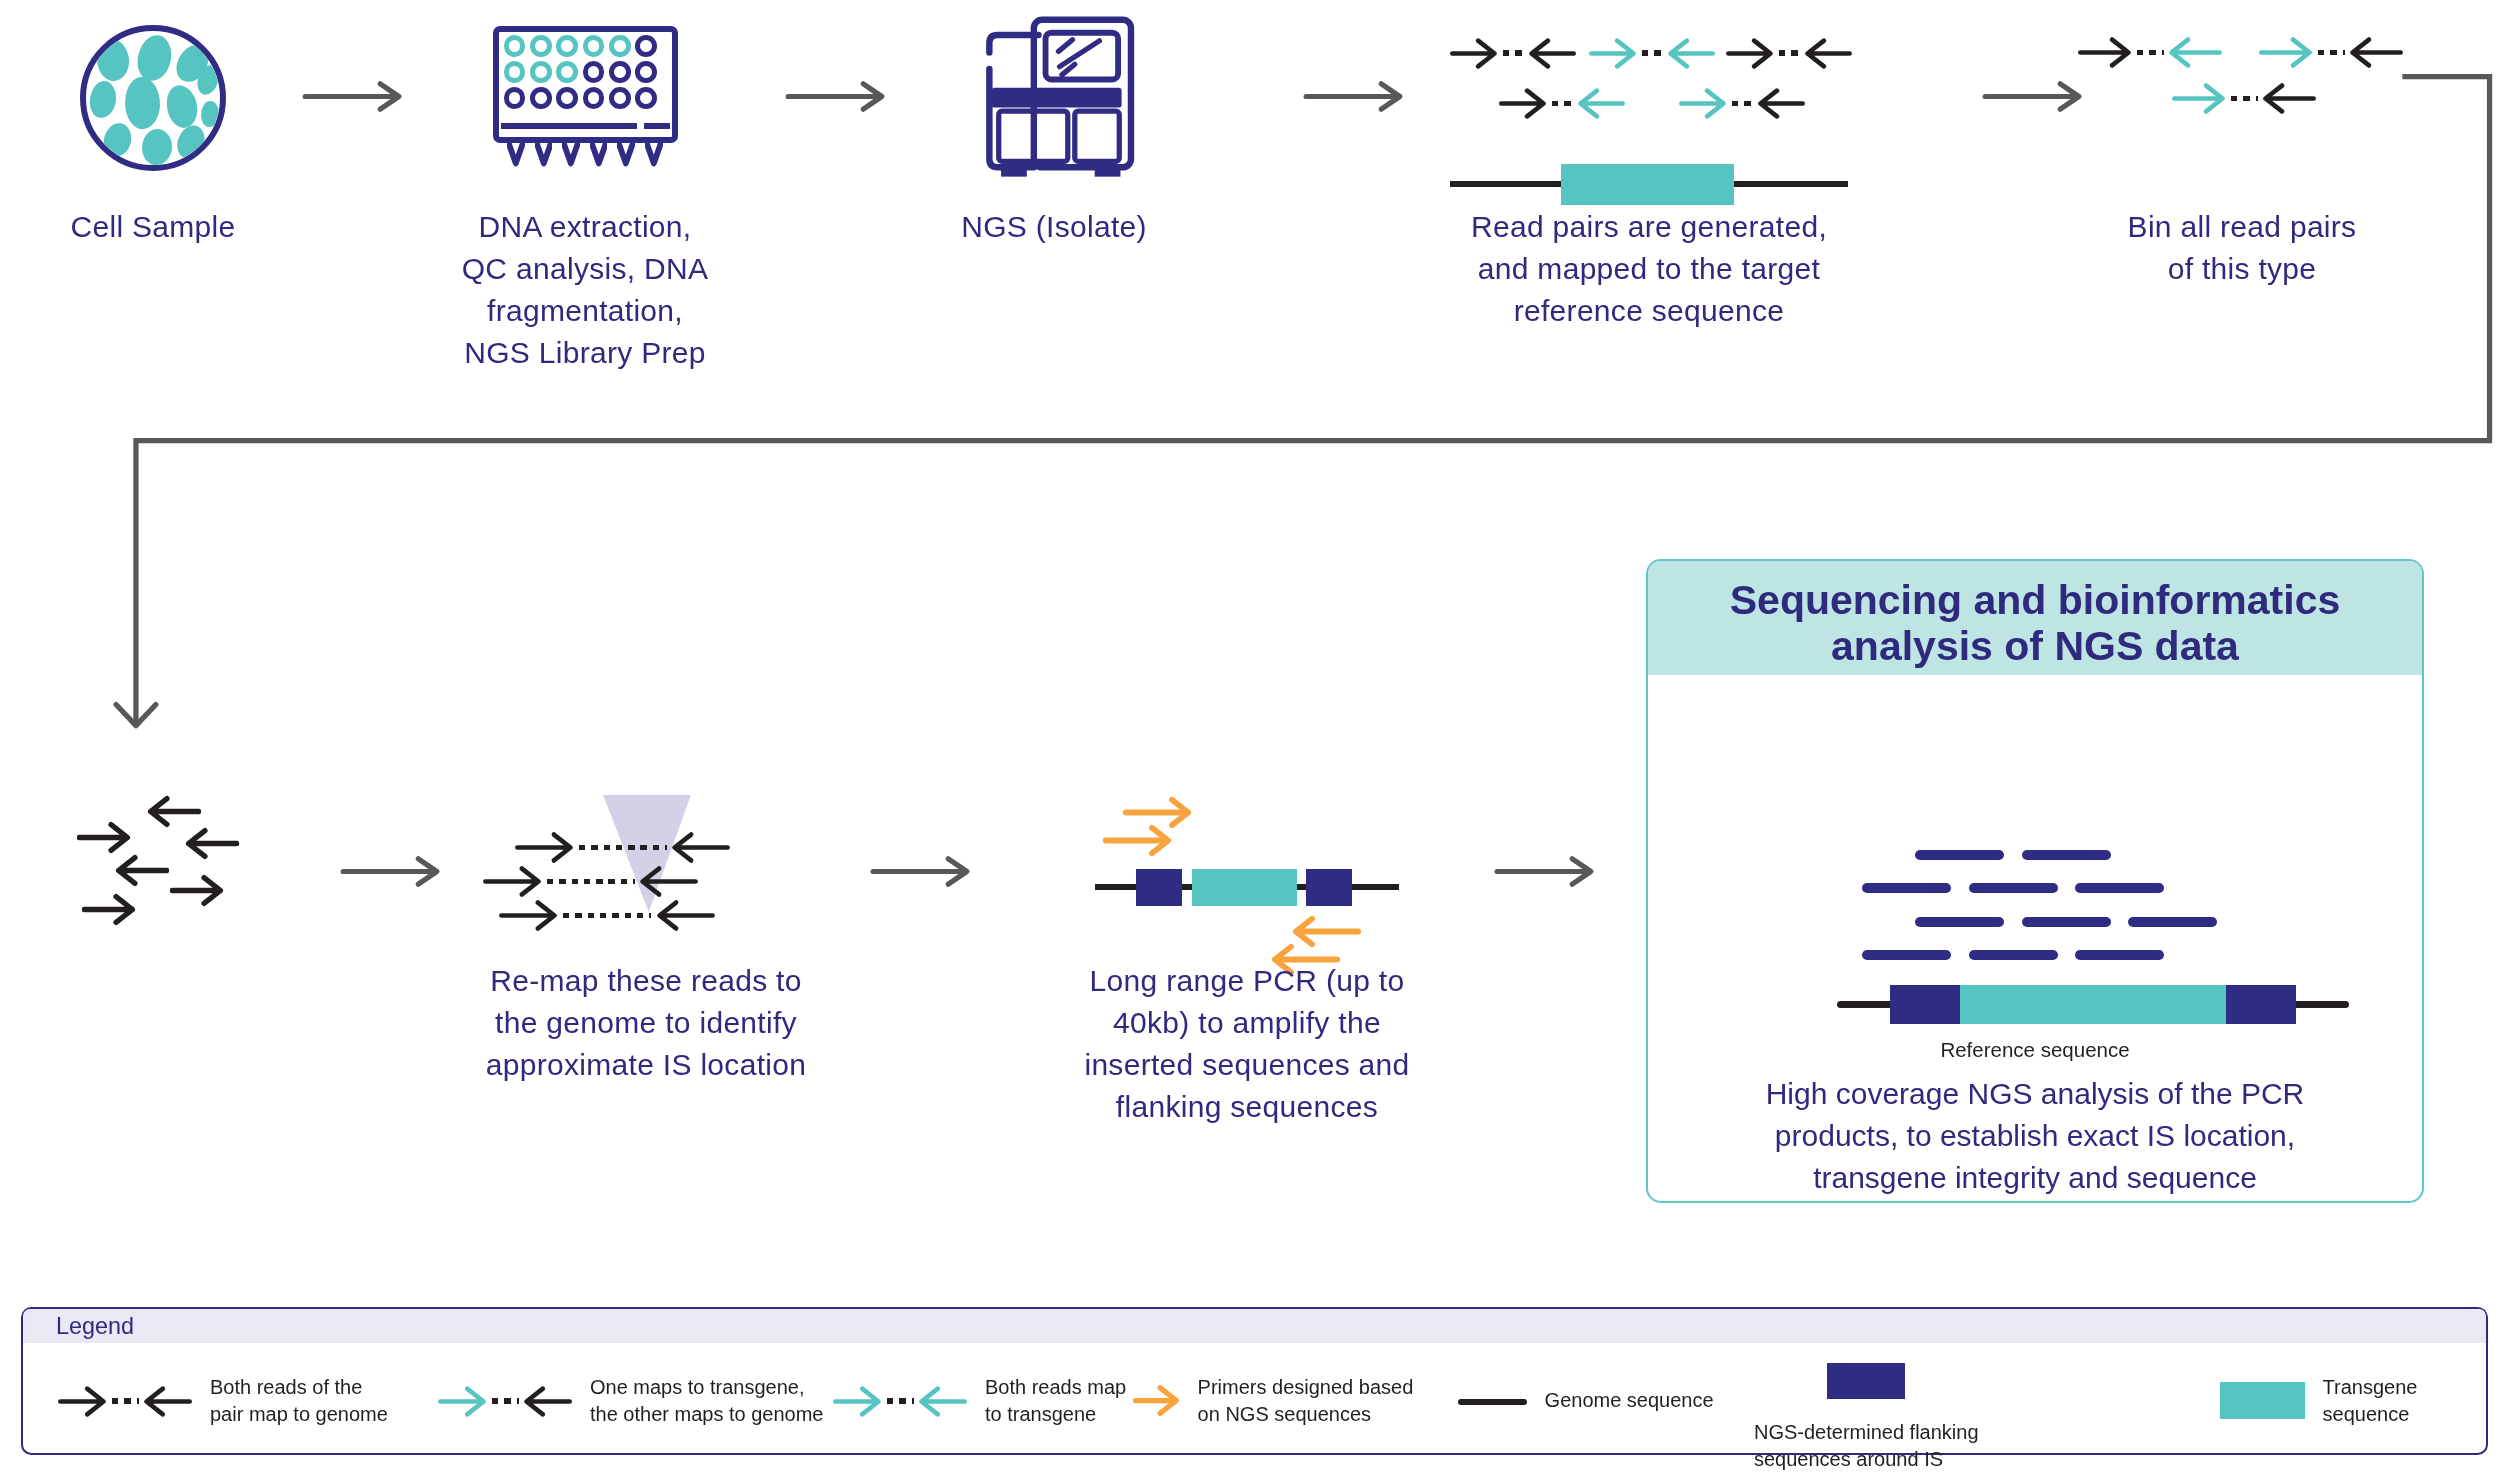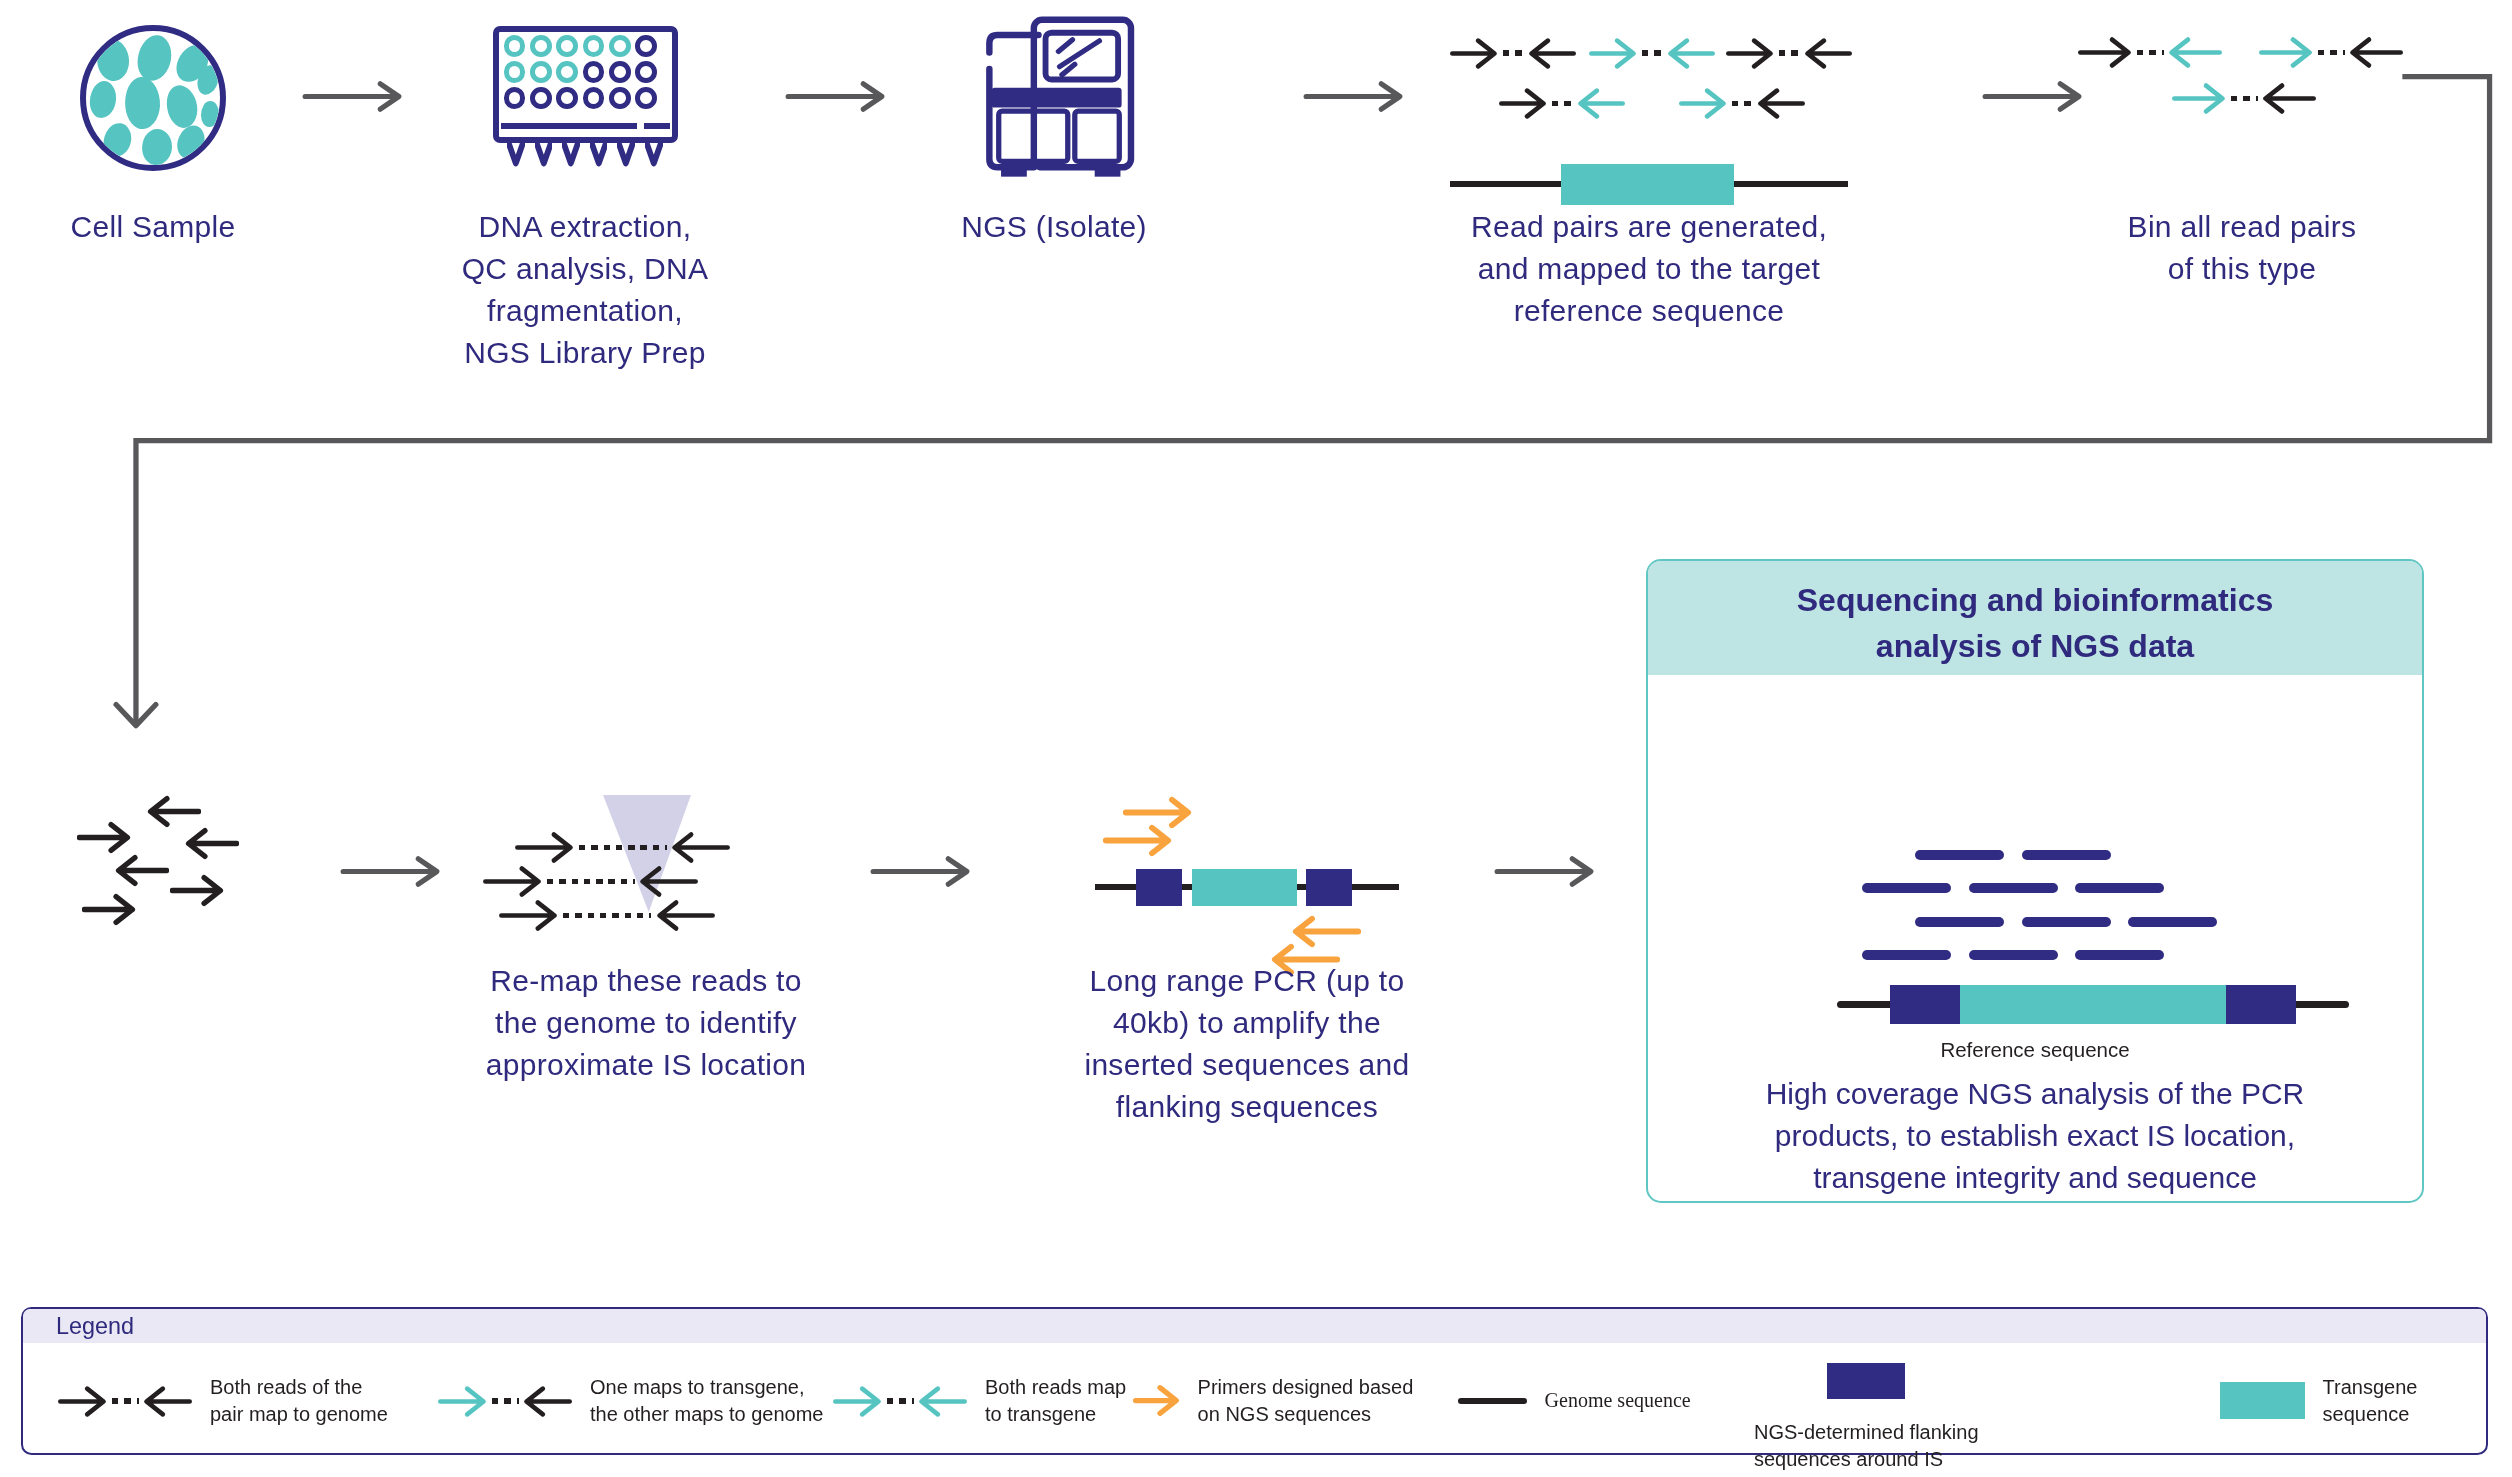--- a/index.html
+++ b/index.html
@@ -22,21 +22,21 @@
   .well{width:11.7px;height:11.7px;border-radius:50%;border:5.9px solid;box-sizing:content-box;background:#fff;}
   .well.t{border-color:#56C4C1;}
   .well.n{border-color:#312C83;}
   .plate-base{position:absolute;height:0;border-top:6.4px solid #312C83;}
   #plate-tubes{position:absolute;left:14px;top:115px;display:flex;gap:10px;}
   
   #analysis-box{left:1646px;top:559px;width:778px;height:644px;border:2.3px solid #5FC6C3;border-radius:15px;
                 background:#ffffff;box-sizing:border-box;}
   #analysis-header{position:absolute;left:0;top:0;width:100%;height:114px;background:#BEE5E4;border-radius:12.3px 12.3px 0 0;}
   #analysis-title{position:absolute;left:0;top:16.4px;width:100%;text-align:center;white-space:pre-line;
-                  color:#2F2A7D;font-weight:700;font-size:32px;line-height:46px;}
+                  color:#2F2A7D;font-weight:700;font-size:41px;line-height:46px;}
   .box-caption{position:absolute;width:100%;text-align:center;white-space:pre-line;color:#231F20;
                font-size:20.5px;line-height:28px;font-weight:500;}
   .dash-row{position:absolute;display:flex;gap:17.6px;}
   .dash{width:89px;height:10px;border-radius:5.3px;background:#312C83;}
   #analysis-body-text{position:absolute;left:0;top:512px;width:100%;text-align:center;white-space:pre-line;
                       color:#2F2A7D;font-size:30px;line-height:42px;font-weight:500;}
   
   #legend{left:21px;top:1307px;width:2467px;height:148px;border:2.9px solid #2F2A7D;border-radius:10.5px;
           background:#fff;box-sizing:border-box;}
   #legend-band{position:absolute;left:0;top:0;width:100%;height:34px;background:#E9E8F4;border-radius:7px 7px 0 0;}
@@ -400,21 +400,21 @@
       <span class="legend-label">Both reads map
 to transgene</span>
     </div>
     <div class="legend-item" style="left:1110px;">
       <span class="legend-swatch"><svg width="47" height="35" viewBox="0 0 80 60" style="flex:0 0 auto;">
             <path d="M4 30 H70 M46 8 L74 30 L46 52" fill="none" stroke="#F8A33E" stroke-width="9" stroke-linecap="round" stroke-linejoin="round"></path>
           </svg></span>
       <span class="legend-label">Primers designed based
 on NGS sequences</span>
     </div>
-    <div class="legend-item" style="left:1435px;font-family:Liberation Serif, serif;">
+    <div class="legend-item" style="left:1435px;">
       <span class="legend-swatch"><span style="display:inline-block;width:69px;height:5.9px;border-radius:2.9px;background:#231F20;"></span></span>
       <span class="legend-label">Genome sequence</span>
     </div>
     <div class="legend-item" style="left:1731px;flex-direction:column;">
       <span class="legend-swatch"><span style="display:inline-block;width:78px;height:36px;background:#312C83;"></span></span>
       <span class="legend-label">NGS-determined flanking
 sequences around IS</span>
     </div>
     <div class="legend-item" style="left:2197px;">
       <span class="legend-swatch"><span style="display:inline-block;width:85px;height:37px;background:#56C4C1;"></span></span>

